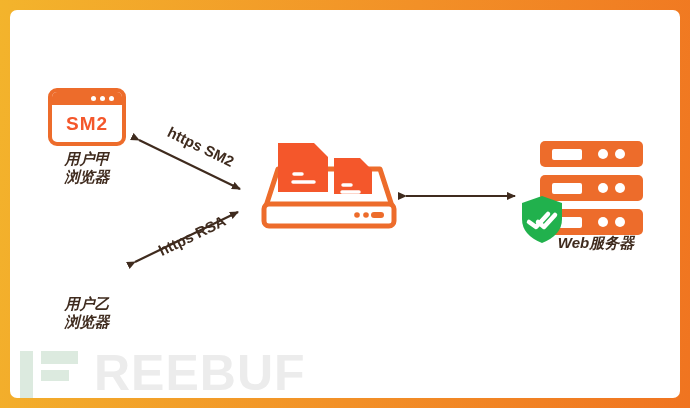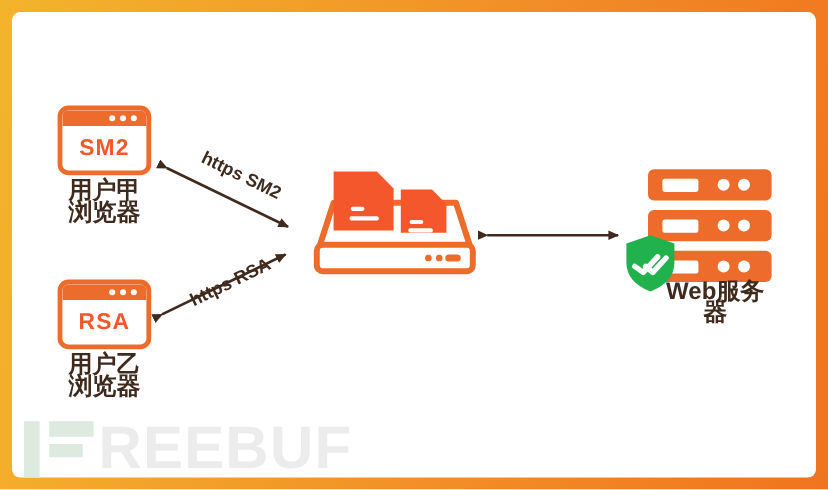--- a/index.html
+++ b/index.html
@@ -21,21 +21,21 @@
     height:13px;background:#ED6C2B;display:flex;align-items:center;
     justify-content:flex-end;gap:4px;padding-right:8px;
   }
   .browser .dot{width:5px;height:5px;border-radius:50%;background:#fff;}
   .browser .badge{
     height:37px;display:flex;align-items:center;justify-content:center;
     font-weight:bold;font-size:19px;letter-spacing:1px;color:#F4572B;
   }
   .node-label{
     position:absolute;text-align:center;font-weight:bold;color:#3F2B1E;
-    font-size:20px;line-height:18px;
+    font-size:15px;line-height:18px;font-style:italic;
   }
   .node-label span{display:block;}
   
   .link-label{
     position:absolute;width:112px;text-align:center;font-weight:bold;
     font-size:15px;color:#3F2B1E;white-space:nowrap;
   }
   .rot-pos{transform:rotate(26deg);}
   .rot-neg{transform:rotate(-26deg);}
   
@@ -53,21 +53,21 @@
   .abs{position:absolute;}
   
   .watermark{
     position:absolute;left:20px;top:351px;height:47px;display:flex;align-items:flex-start;
   }
   .wm-bar{width:13px;height:47px;background:#DCEADF;}
   .wm-f{position:relative;width:37px;height:47px;margin-left:8px;}
   .wm-f .t{position:absolute;left:0;top:0;width:37px;height:13px;background:#DCEADF;}
   .wm-f .m{position:absolute;left:0;top:19px;width:28px;height:11px;background:#DCEADF;}
   .wm-text{
-    margin-left:4px;font-size:50px;line-height:44px;font-weight:bold;
+    margin-left:16px;font-size:50px;line-height:44px;font-weight:bold;
     color:#ECECEC;letter-spacing:1px;
   }
 </style>
 </head>
 <body>
 
 <div class="canvas">
   <div class="inner"></div>
 
   <svg class="abs" style="left:0;top:0" width="690" height="408" viewBox="0 0 690 408">
@@ -87,28 +87,20 @@
       <div class="dot"></div>
       <div class="dot"></div>
     </div>
     <div class="badge">SM2</div>
   </div>
   <div class="node-label" style="left:37px;top:150px;width:100px">
     <span>用户甲</span>
     <span>浏览器</span>
   </div>
 
-  <div class="browser" style="left:48px;top:233px">
-    <div class="bar">
-      <div class="dot"></div>
-      <div class="dot"></div>
-      <div class="dot"></div>
-    </div>
-    <div class="badge">RSA</div>
-  </div>
   <div class="node-label" style="left:37px;top:295px;width:100px">
     <span>用户乙</span>
     <span>浏览器</span>
   </div>
 
   <div class="link-label rot-pos" style="left:145px;top:138px">https SM2</div>
   <div class="link-label rot-neg" style="left:136px;top:227px">https RSA</div>
 
   <svg class="abs" style="left:256px;top:140px" width="146" height="92" viewBox="0 0 146 92">
     <polygon points="22,29 124,29 136,66 10,66" fill="#ffffff" stroke="#ED6C2B" stroke-width="5" stroke-linejoin="round"></polygon>

